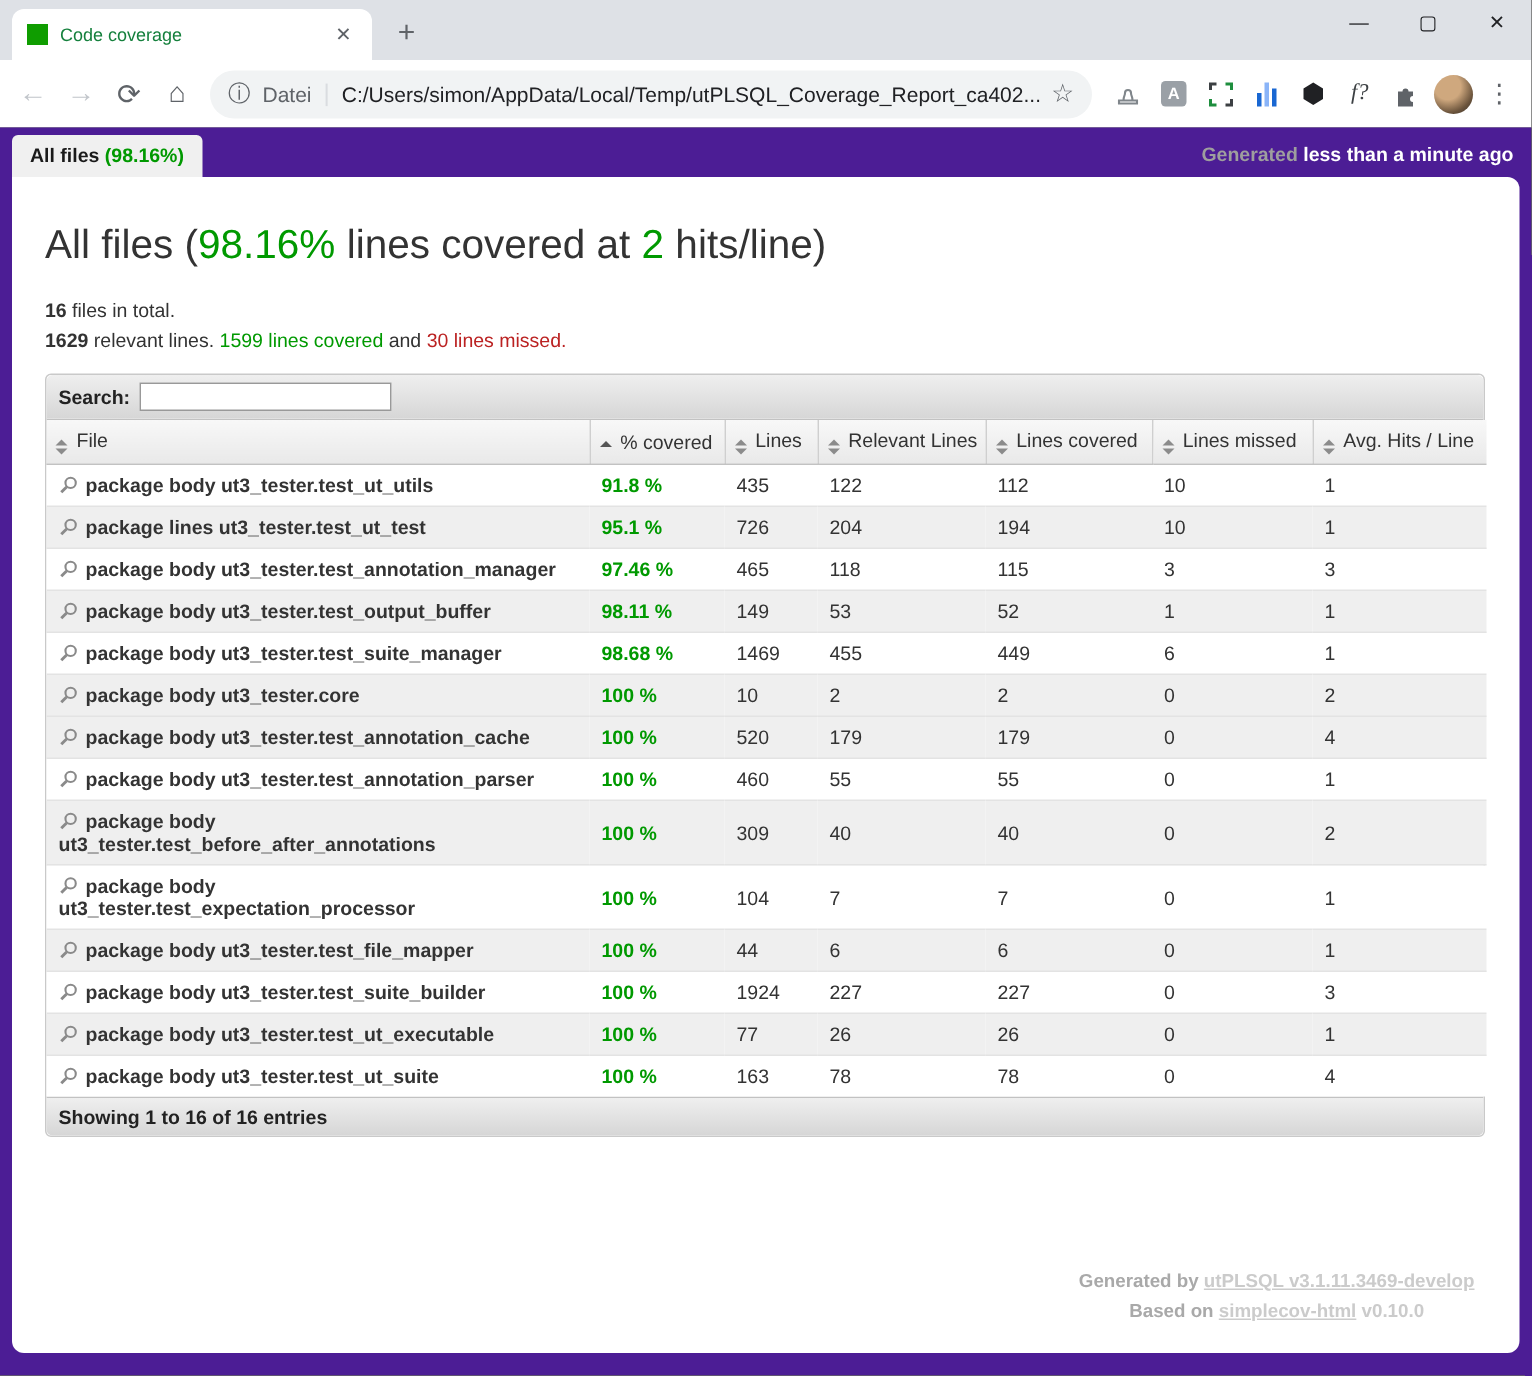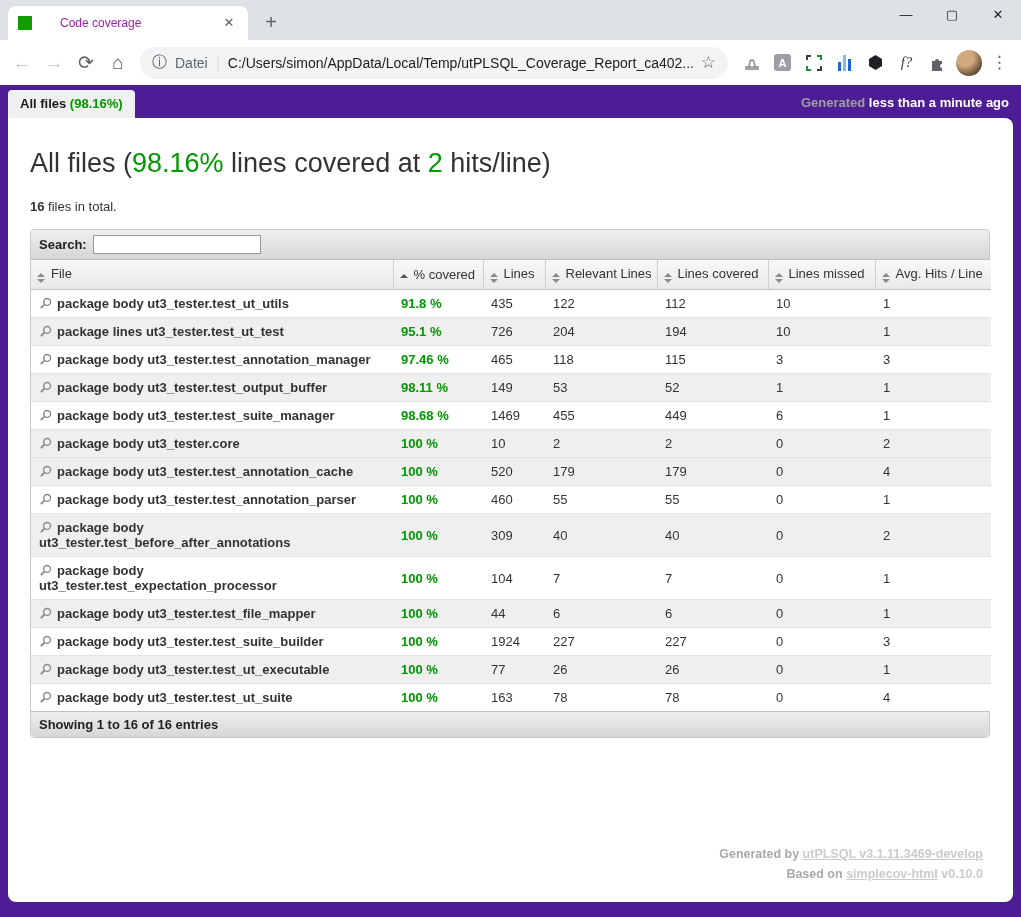--- a/index.html
+++ b/index.html
@@ -4,21 +4,21 @@
 <style>
   * { margin:0; padding:0; box-sizing:border-box; }
   html,body { width:1021px; height:917px; overflow:hidden; background:#373737;
               font-family:"Liberation Sans", sans-serif; }
 
   
   .titlebar { height:40px; background:#dee1e6; display:flex; align-items:flex-end; position:relative; }
   .browser-tab { width:240px; height:34px; background:#fff; border-radius:8px 8px 0 0;
                  margin-left:8px; display:flex; align-items:center; padding:0 10px; gap:8px; }
   .favicon { width:14px; height:14px; background:#0f9d00; flex:0 0 auto; }
-  .tab-title { font-size:12px; color:#a21caf; flex:1; white-space:nowrap; overflow:hidden;margin-left:20px; }
+  .tab-title { font-size:12px; color:#15803d; flex:1; white-space:nowrap; overflow:hidden; }
   .tab-close { font-size:13px; color:#5f6368; width:18px; height:18px; line-height:18px;
                text-align:center; border-radius:50%; cursor:default; }
   .new-tab { font-size:20px; color:#5f6368; margin-left:10px; margin-bottom:6px; width:26px; text-align:center; }
   .win-controls { position:absolute; right:0; top:0; height:30px; display:flex; }
   .win-btn { width:46px; text-align:center; font-size:13px; color:#202124; line-height:30px; }
 
   .toolbar { height:45px; background:#fff; display:flex; align-items:center; padding:0 8px; gap:4px; }
   .nav-icon { width:28px; height:28px; display:flex; align-items:center; justify-content:center;
               font-size:19px; border-radius:50%; }
   .nav-disabled { color:#c2c6cb; }
@@ -82,21 +82,21 @@
 
   .sort { display:inline-flex; flex-direction:column; gap:2px; margin-right:6px; vertical-align:1px; }
   .sort i { display:block; width:0; height:0; border-left:4px solid transparent; border-right:4px solid transparent; }
   .sort i.up   { border-bottom:4px solid #8b8b8b; }
   .sort i.down { border-top:4px solid #8b8b8b; }
   .sort.asc i.up { border-bottom-color:#555; }
 
   .table-footer { background:linear-gradient(#efefef,#d6d6d6); border-top:1px solid #c2c2c2;
                   border-radius:0 0 4px 4px; padding:5px 8px; font-size:13px; font-weight:bold; color:#222; }
 
-  .credits { position:absolute; right:30px; bottom:18px; text-align:right; font-size:12.5px;
+  .credits { position:absolute; right:30px; bottom:18px; text-align:center; font-size:12.5px;
              line-height:20px; color:#a9a9a9; font-weight:bold; }
   .credits a { color:#cbcbcb; text-decoration:underline; font-weight:bold; }
   .credits .ver { color:#cbcbcb; }
 </style>
 </head>
 <body>
 
 <div class="titlebar">
   <div class="browser-tab">
     <span class="favicon"></span>
@@ -169,20 +169,21 @@
   <div class="page-header">
     <div class="page-tab"><span>All files </span><span class="green">(98.16%)</span></div>
     <div class="generated-note"><span>Generated </span><b>less than a minute ago</b></div>
   </div>
 
   <div class="card">
     <h1 class="report-title"><span>All files (</span><span class="green">98.16%</span><span> lines covered at </span><span class="green">2</span><span> hits/line)</span></h1>
 
     <div class="stats">
       <div><b>16</b><span> files in total.</span></div>
+      <div><b>1629</b><span> relevant lines. </span><span class="stat-green">1599 lines covered</span><span> and </span><span class="stat-red">30 lines missed.</span></div>
     </div>
 
     <div class="table-box">
       <div class="search-bar">
         <label>Search:</label>
         <input type="text" value="" style="">
       </div>
       <table class="coverage">
         <colgroup>
           <col class="col-file">

